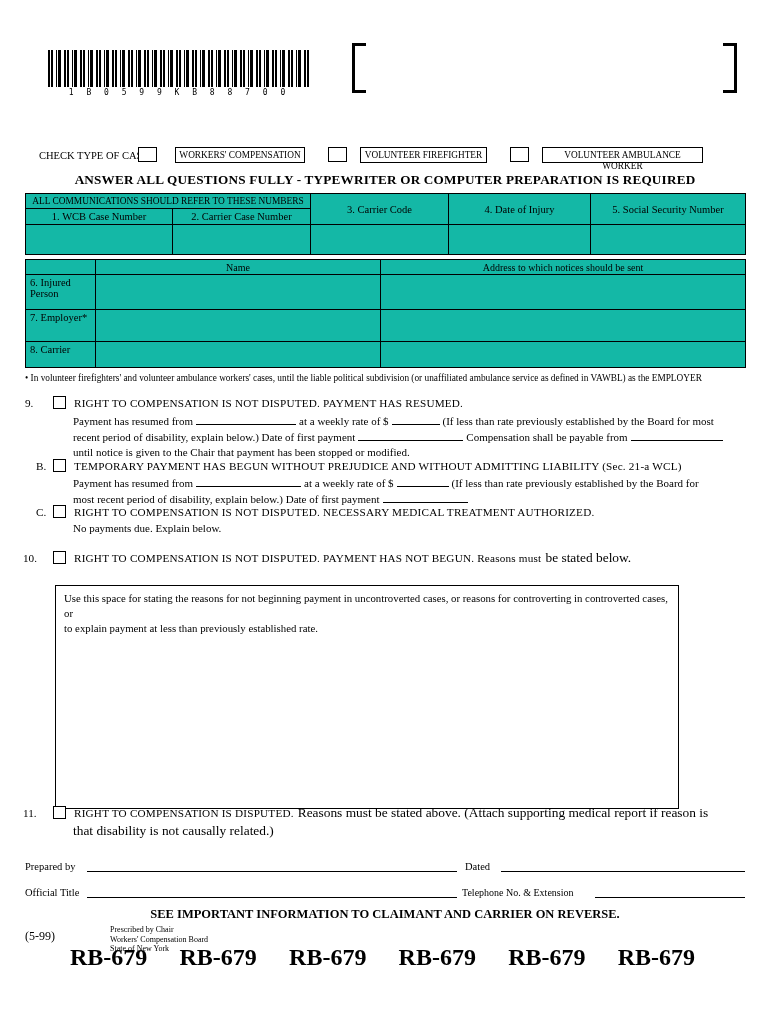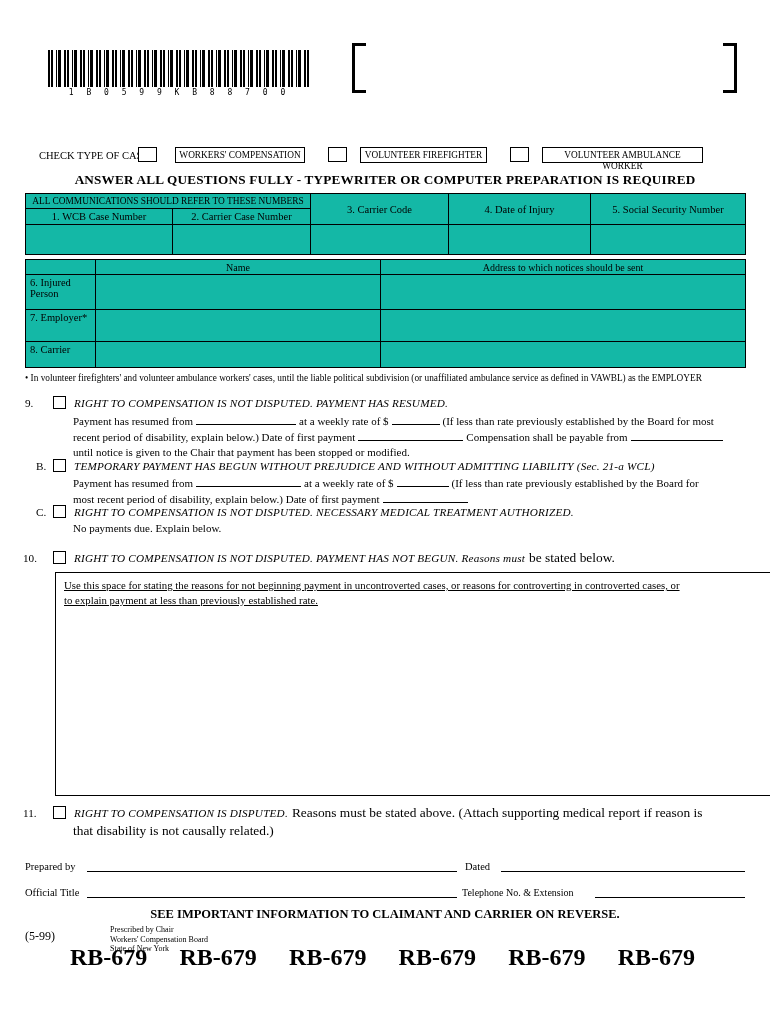--- a/index.html
+++ b/index.html
@@ -38,21 +38,21 @@
   .t1 .r-sub td { height:16px; }
   .t1 .r-input td { height:30px; }
   .t2 .hdr td { height:15px; font-size:10px; }
   .t2 .lbl { text-align:left; padding:2px 2px 2px 4px; vertical-align:top; }
 
   .footnote { font-size:9.3px; }
 
   
   .item-head { font-size:11.2px; white-space:nowrap; }
   .inum { display:inline-block; }
-  .ititle { letter-spacing:.2px;font-style:italic; }
+  .ititle { letter-spacing:.2px; }
   .ititle-large { font-size:13.4px; margin-left:4px; }
   .item-body { font-size:11px; }
   .item-body .ln { height:16px; white-space:nowrap; }
   .blank { display:inline-block; border-bottom:1px solid #000; height:11px; margin:0 3px; }
 
   .reason-box { border:1.5px solid #000; padding:5px 8px; font-size:10.8px; line-height:15px; background:#fff; }
   .large-line { font-size:13.4px; }
 
   
   .foot-row { position:absolute; height:16px; }
@@ -176,21 +176,21 @@
     <span class="inum" style="width:17px">C.</span><span class="cb"></span><span class="ititle">RIGHT TO COMPENSATION IS NOT DISPUTED. NECESSARY MEDICAL TREATMENT AUTHORIZED.</span>
   </div>
   <div class="abs item-body" style="left:73px;top:522px;width:675px;">
     <div class="ln"><span>No payments due. Explain below.</span></div>
   </div>
 
   <div class="abs item-head" style="left:23px;top:550px;">
     <span class="inum" style="width:30px">10.</span><span class="cb"></span><span class="ititle">RIGHT TO COMPENSATION IS NOT DISPUTED. PAYMENT HAS NOT BEGUN. Reasons must</span><span class="ititle-large">be stated below.</span>
   </div>
 
-  <div class="abs reason-box" style="left:55px;top:572px;width:716px;height:224px;text-decoration:underline;">
+  <div class="abs reason-box" style="left:55px;top:585px;width:624px;height:224px;">
     <div>Use this space for stating the reasons for not beginning payment in uncontroverted cases, or reasons for controverting in controverted cases, or</div>
     <div>to explain payment at less than previously established rate.</div>
   </div>
 
   <div class="abs item-head" style="left:23px;top:805px;">
     <span class="inum" style="width:30px">11.</span><span class="cb"></span><span class="ititle">RIGHT TO COMPENSATION IS DISPUTED.</span><span class="ititle-large">Reasons must be stated above. (Attach supporting medical report if reason is</span>
   </div>
   <div class="abs large-line" style="left:73px;top:823px;">that disability is not causally related.)</div>
 
   <div class="foot-row" style="left:25px;top:886px;width:720px;">

